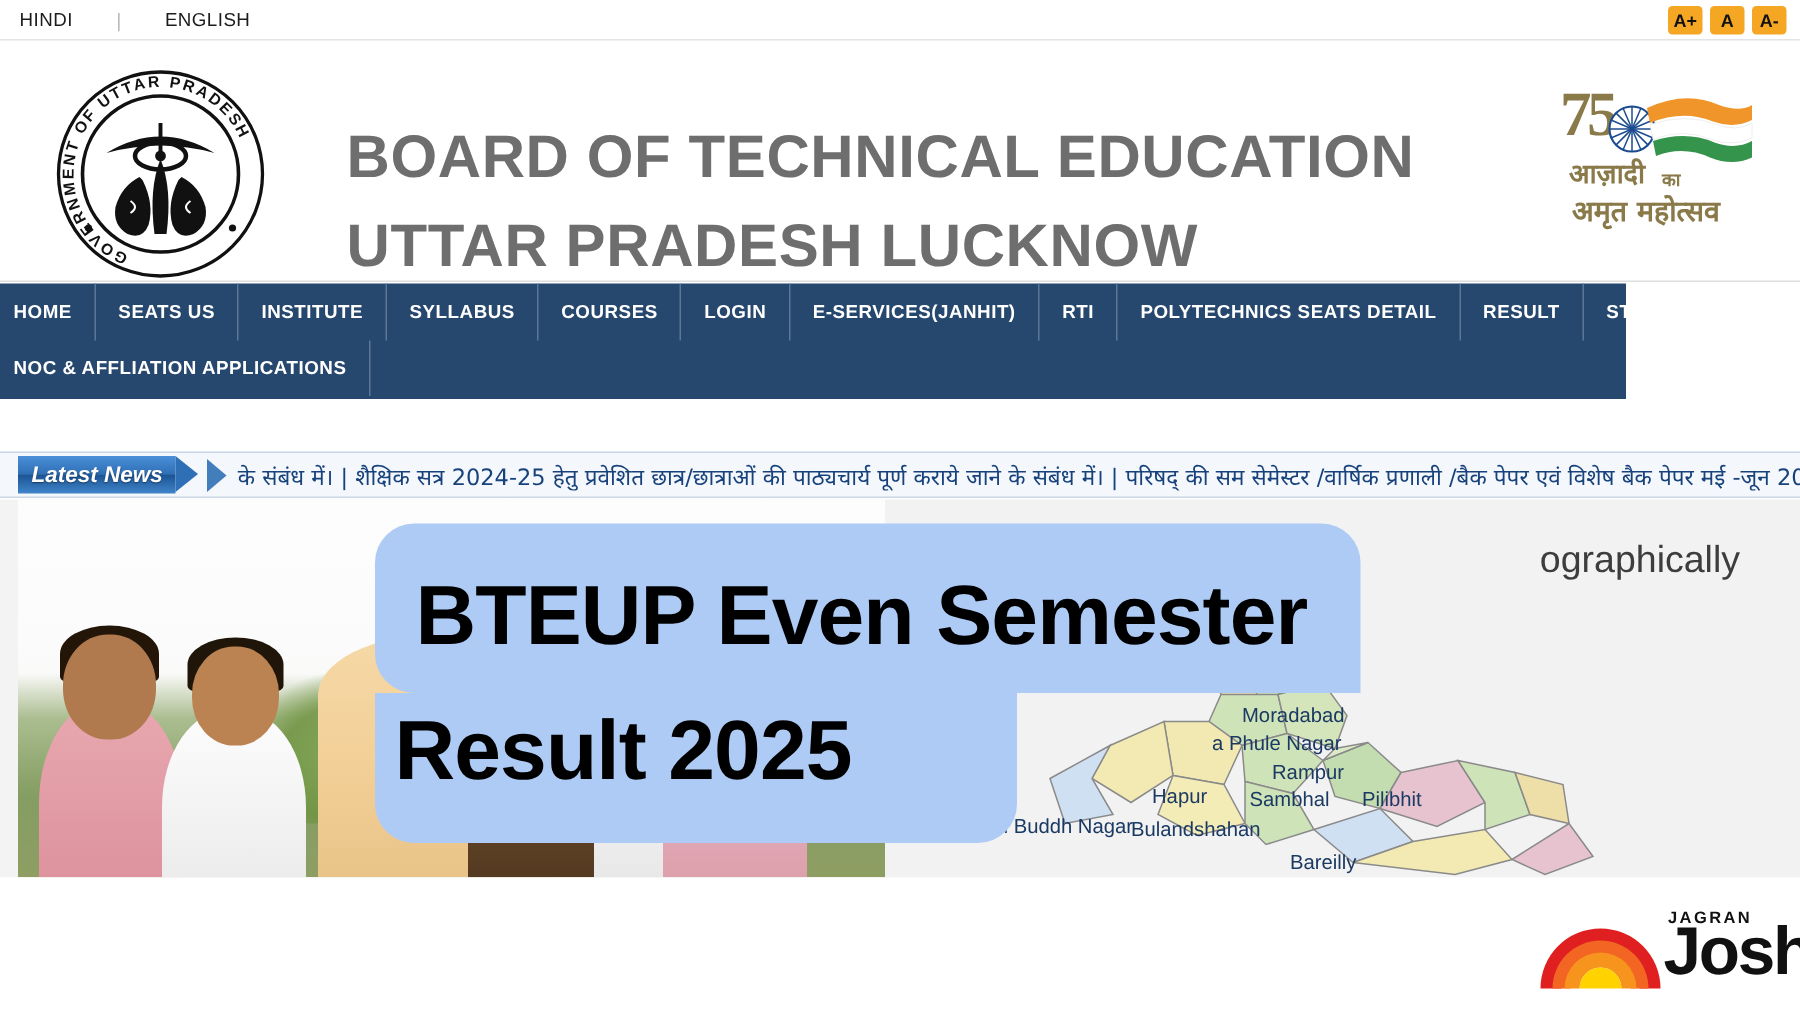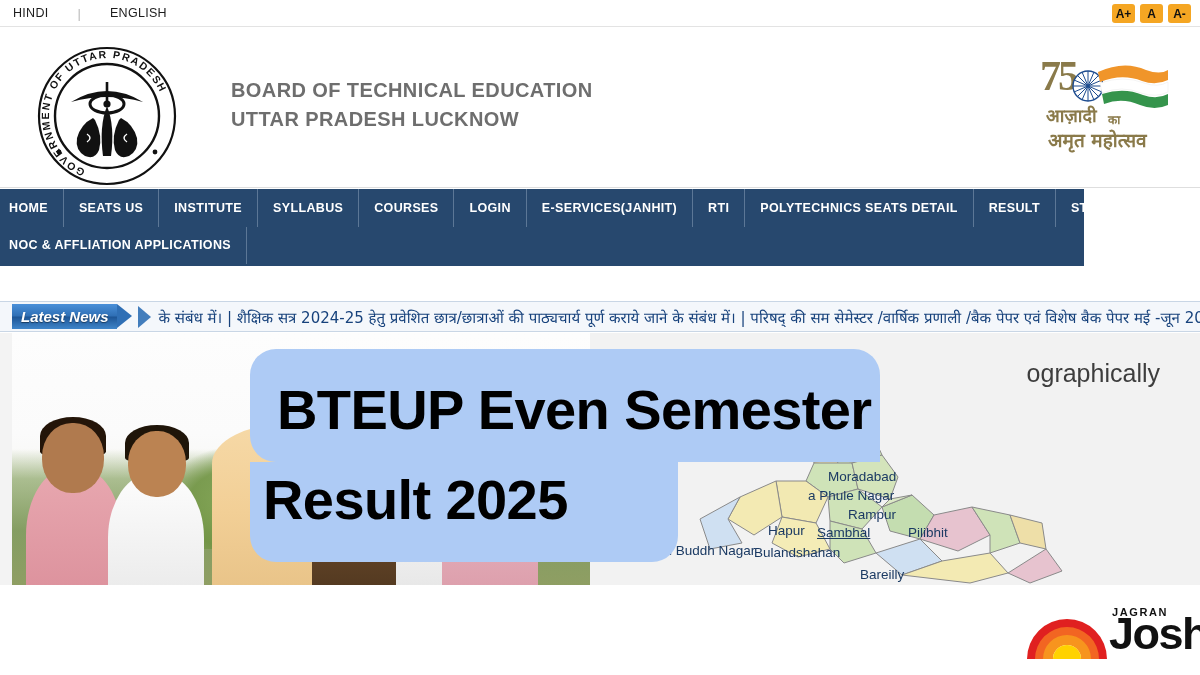--- a/index.html
+++ b/index.html
@@ -36,21 +36,21 @@
   }
 
   
   .header {
     position: absolute; top: 28px; left: 0; width: 1200px; height: 160px;
     background: #fff; border-bottom: 1px solid #dedede;
   }
   .emblem { position: absolute; left: 37px; top: 18px; width: 140px; height: 140px; }
   .board-title {
     position: absolute; left: 231px; top: 48px;
-    font-size: 20px; font-weight: bold; color: #6e6e6e;
+    font-size: 40px; font-weight: bold; color: #6e6e6e;
     line-height: 1.47; letter-spacing: .4px;
   }
   .board-title span { display: block; }
   .azadi { position: absolute; right: 22px; top: 22px; width: 152px; height: 104px; }
 
   
   .nav {
     position: absolute; top: 189px; left: 0; width: 1084px;
     background: #27486e;
     padding-bottom: 2px;
@@ -151,21 +151,21 @@
   
   .headline { position: absolute; left: 0; top: 349px; width: 1200px; }
   .hl-line {
     display: inline-block; background: #aecbf5; color: #000;
     font-size: 56px; font-weight: bold; line-height: 1.0;
     letter-spacing: -.6px; white-space: nowrap;
   }
   .hl-row { display: flex; }
   .hl-row.r1 { margin-left: 250px; }
   .hl-row.r2 { margin-left: 250px; margin-top: 0; }
-  .hl-1 { border-radius: 26px 26px 0 26px; padding: 33px 8px 24px 27px; }
+  .hl-1 { border-radius: 26px 26px 0 26px; padding: 33px 35px 24px 27px; }
   .hl-2 { border-radius: 0 0 26px 26px; padding: 10px 110px 34px 13px; }
 
   
   .footer { position: absolute; left: 0; top: 585px; width: 1200px; height: 90px; background:#fff; }
   .jj-logo { position: absolute; right: 15px; top: 18px; width: 160px; height: 62px; }
   .jj-jagran {
     position: absolute; left: 87px; top: 3px;
     font-size: 11px; font-weight: bold; letter-spacing: 1.6px; color: #111;
   }
   .jj-josh {
@@ -329,21 +329,21 @@
           <path d="M418 170 L456 146 L472 168 L440 180 Z" fill="#e7c3cf"></path>
           <path d="M300 96 L322 92 L292 104 Z" fill="#dce9c6"></path>
         </g>
       </svg>
 
       <div class="map-label" style="left:228px; top:112px;">or</div>
       <div class="map-label" style="left:238px; top:136px;">Moradabad</div>
       <div class="map-label" style="left:218px; top:155px;">a Phule Nagar</div>
       <div class="map-label" style="left:258px; top:174px;">Rampur</div>
       <div class="map-label" style="left:178px; top:190px;">Hapur</div>
-      <div class="map-label" style="left:227px; top:192px;text-decoration:underline;">Sambhal</div>
+      <div class="map-label" style="left:243px; top:192px;">Sambhal</div>
       <div class="map-label" style="left:318px; top:192px;">Pilibhit</div>
       <div class="map-label" style="left:34px; top:210px;">Gautam Buddh Nagar</div>
       <div class="map-label" style="left:164px; top:212px;">Bulandshahan</div>
       <div class="map-label" style="left:270px; top:210px;margin-top:24px;">Bareilly</div>
     </div>
 
     <div class="headline" style="top:16px;">
       <div class="hl-row r1">
         <div class="hl-line hl-1">BTEUP Even Semester</div>
       </div>

